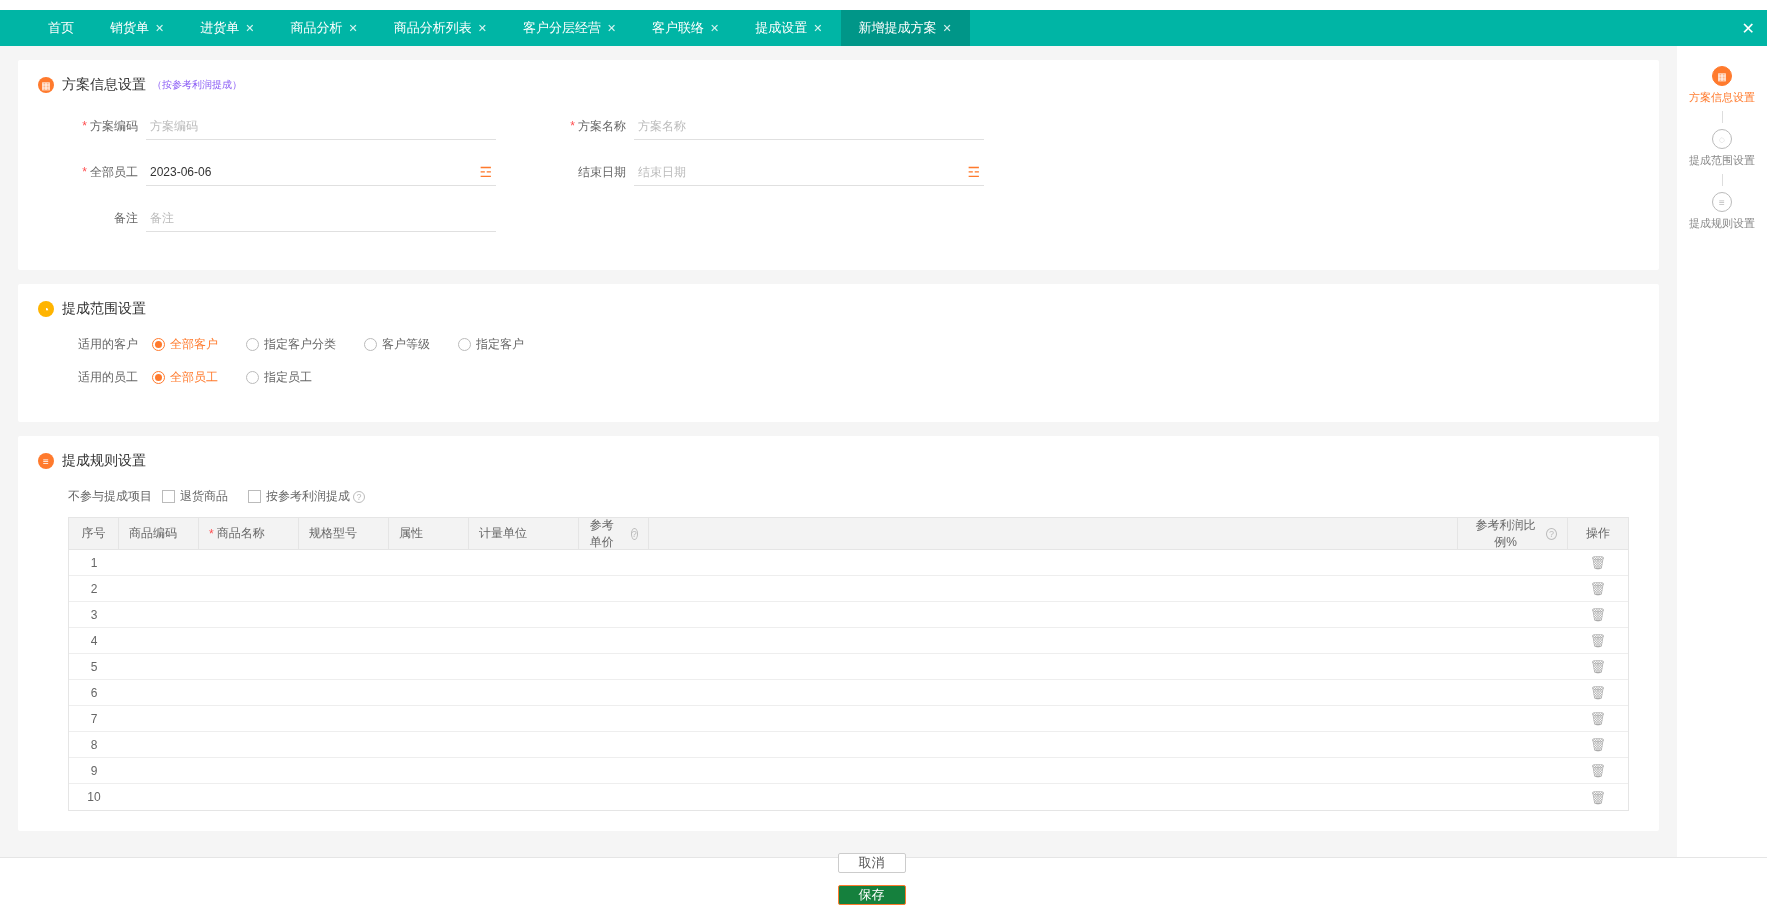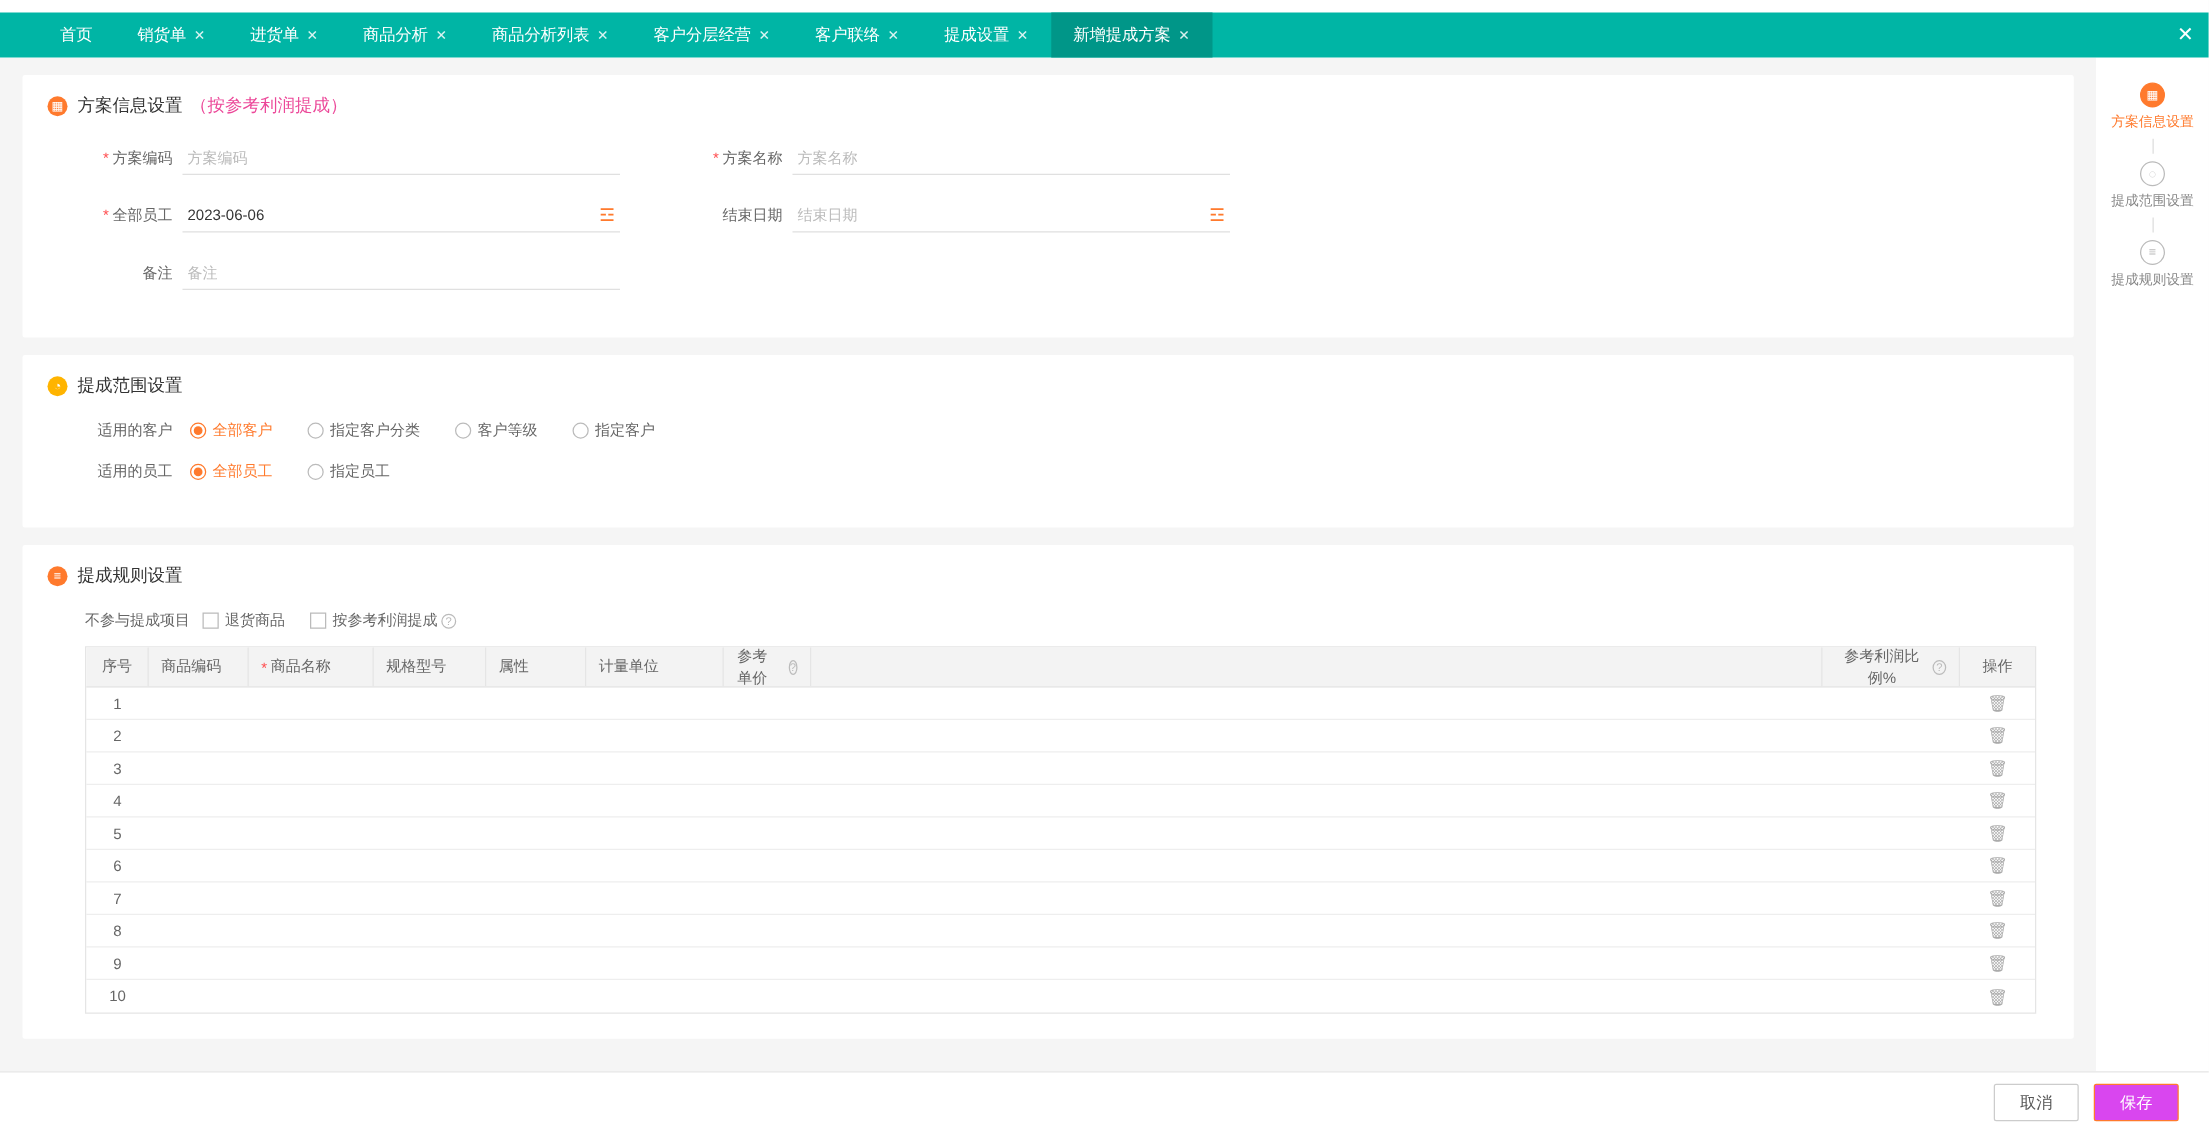--- a/index.html
+++ b/index.html
@@ -77,22 +77,22 @@
       flex-shrink: 0;
     }
     .ci-orange { background: #ff7a2d; }
     .ci-yellow { background: #ffb400; }
     .panel-title {
       font-size: 14px;
       color: #333;
       font-weight: 500;
     }
     .panel-subtitle {
-      font-size: 14px;
-      color: #ec4899;
+      font-size: 10px;
+      color: #8b5cf6;
       margin-left: 6px;
     }
     .form-row {
       display: flex;
       margin-bottom: 18px;
       padding-left: 30px;
     }
     .form-group {
       display: flex;
       align-items: center;
@@ -267,33 +267,34 @@
       position: fixed;
       bottom: 0; left: 0; right: 0;
       height: 48px;
       background: #fff;
       border-top: 1px solid #e5e5e5;
       display: flex;
       justify-content: flex-end;
       align-items: center;
       padding-right: 24px;
       gap: 12px;
+      flex-direction: column;
     }
     .btn {
       height: 30px;
       padding: 0 20px;
       font-size: 13px;
       border-radius: 2px;
       cursor: pointer;
       border: 1px solid #ccc;
       background: #fff;
       color: #555;
     }
     .btn.primary {
-      background: #d946ef;
+      background: #15803d;
       border-color: #ff7a2d;
       color: #fff;
     }
   </style>
 </head>
 <body>
 
 <div class="tab-bar">
   <div id="tabs-container" style="display: flex;">
       <div class="tab">

